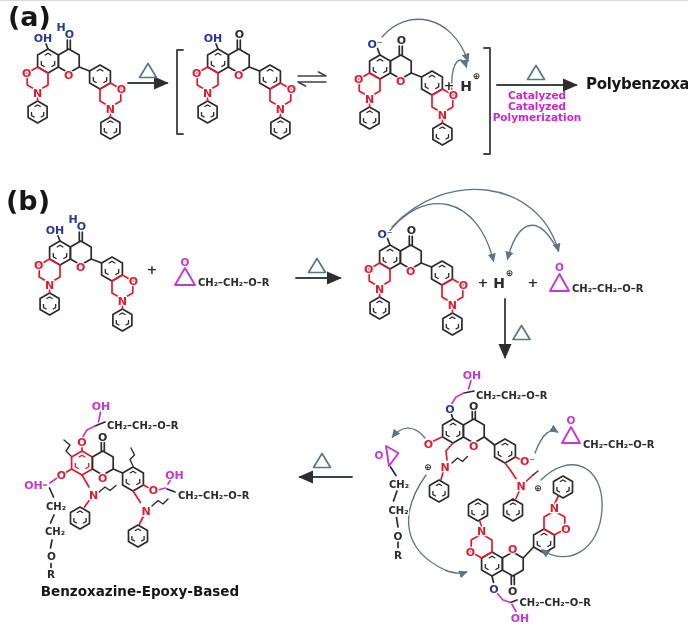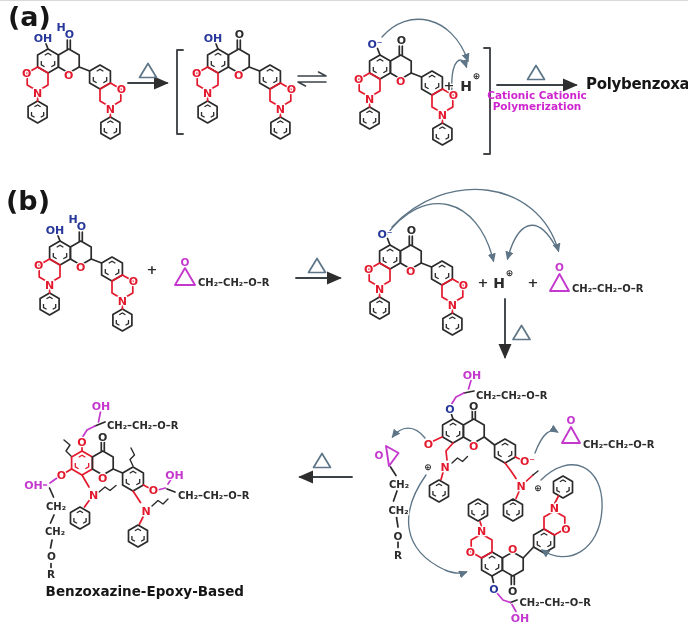--- a/index.html
+++ b/index.html
@@ -4,21 +4,21 @@
 <style>
   html,body{margin:0;padding:0;background:#fff;}
   .stage{position:relative;width:688px;height:624px;background:#ffffff;overflow:hidden;
          font-family:"DejaVu Sans","Liberation Sans",sans-serif;border-top:1px solid #d9d9d9;}
   svg{position:absolute;left:0;top:0;}
   .lbl{position:absolute;font-weight:bold;color:#161616;}
   #panel-a-label{left:8px;top:0px;font-size:27px;}
   #panel-b-label{left:6px;top:184px;font-size:27px;}
   #poly-label{left:586px;top:74px;font-size:15px;letter-spacing:-0.3px;}
   #cationic{left:483px;top:89px;width:108px;font-size:10.5px;line-height:11px;text-align:center;}
-  #caption{left:36px;top:583px;width:208px;font-size:13.5px;line-height:15px;text-align:right;}
+  #caption{left:36px;top:583px;width:208px;font-size:13.5px;line-height:15px;text-align:center;}
   #caption span,#cationic span{display:block;}
   text{font-family:"DejaVu Sans","Liberation Sans",sans-serif;font-weight:bold;
        paint-order:stroke;stroke:#ffffff;stroke-width:2.4px;}
 </style>
 </head>
 <body>
 
 <div class="stage">
 
   <svg id="scene" width="688" height="624" viewBox="0 0 688 624">
@@ -323,19 +323,19 @@
         <text x="481.6" y="533.96" fill="#e3192d" font-size="11" text-anchor="middle">N</text>
         <text x="566" y="532.46" fill="#e3192d" font-size="11" text-anchor="middle">O</text>
         <text x="554.4" y="510.96" fill="#e3192d" font-size="11" text-anchor="middle">N</text>
       </g>
   </svg>
 
   <div class="lbl" id="panel-a-label">(a)</div>
   <div class="lbl" id="panel-b-label">(b)</div>
   <div class="lbl" id="poly-label">Polybenzoxazine</div>
   <div class="lbl" id="cationic" style="color: rgb(207, 37, 207);">
-    <span>Cationic Cationic</span>
+    <span>Catalyzed Catalyzed</span>
     <span>Polymerization</span>
   </div>
   <div class="lbl" id="caption">
     <span>Benzoxazine-Epoxy-Based</span>
   </div>
 </div>
 
 </body></html>

